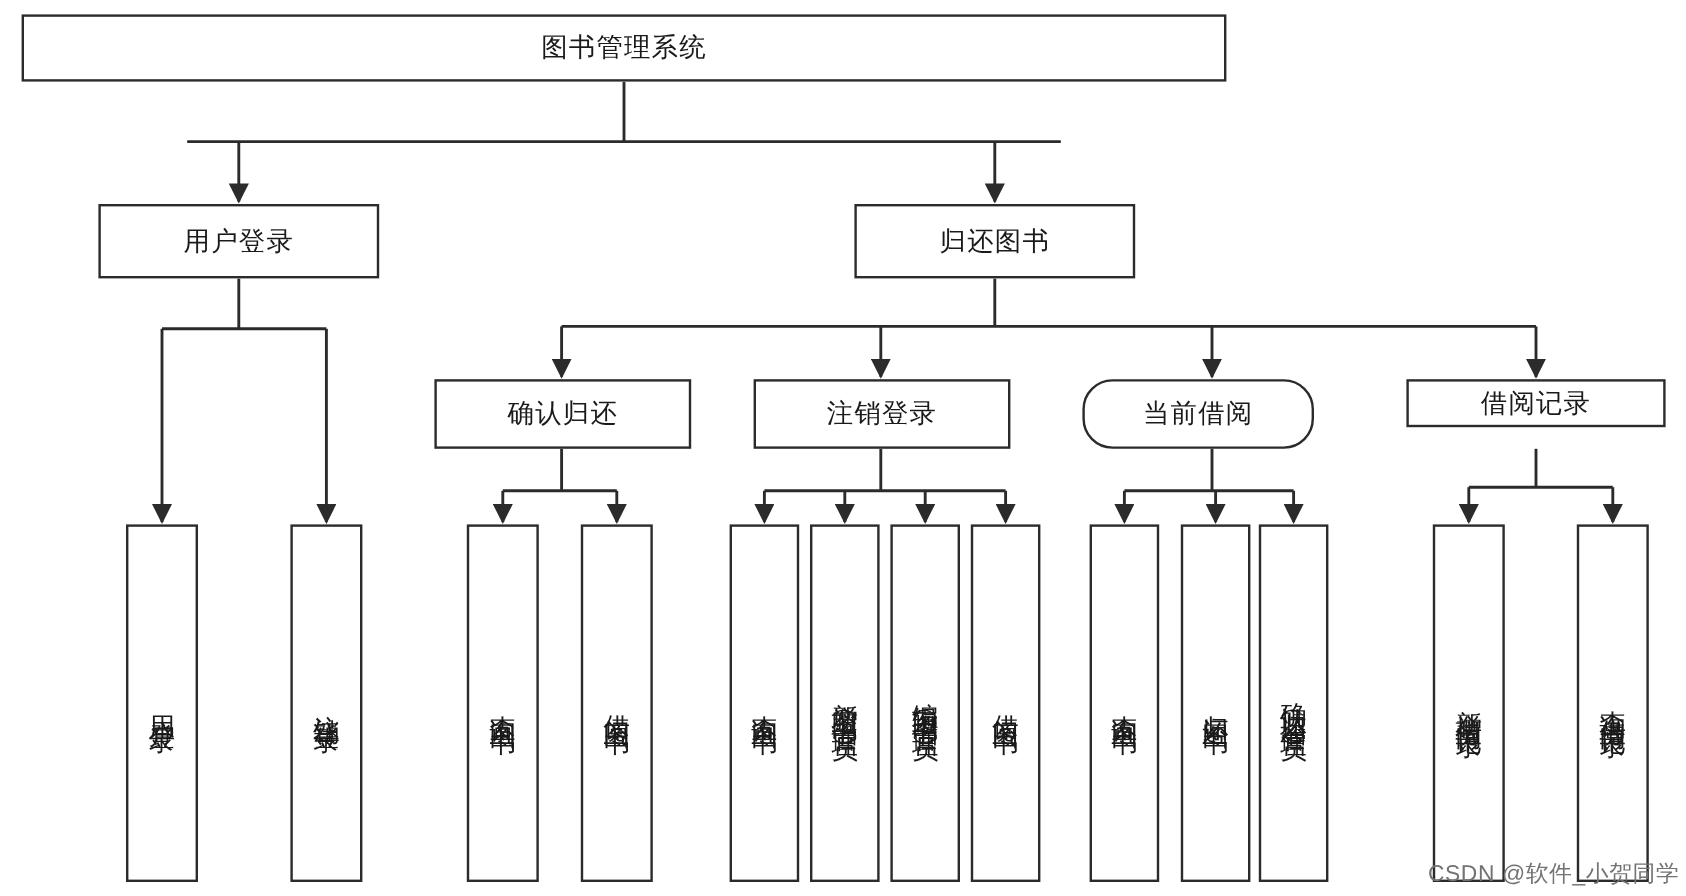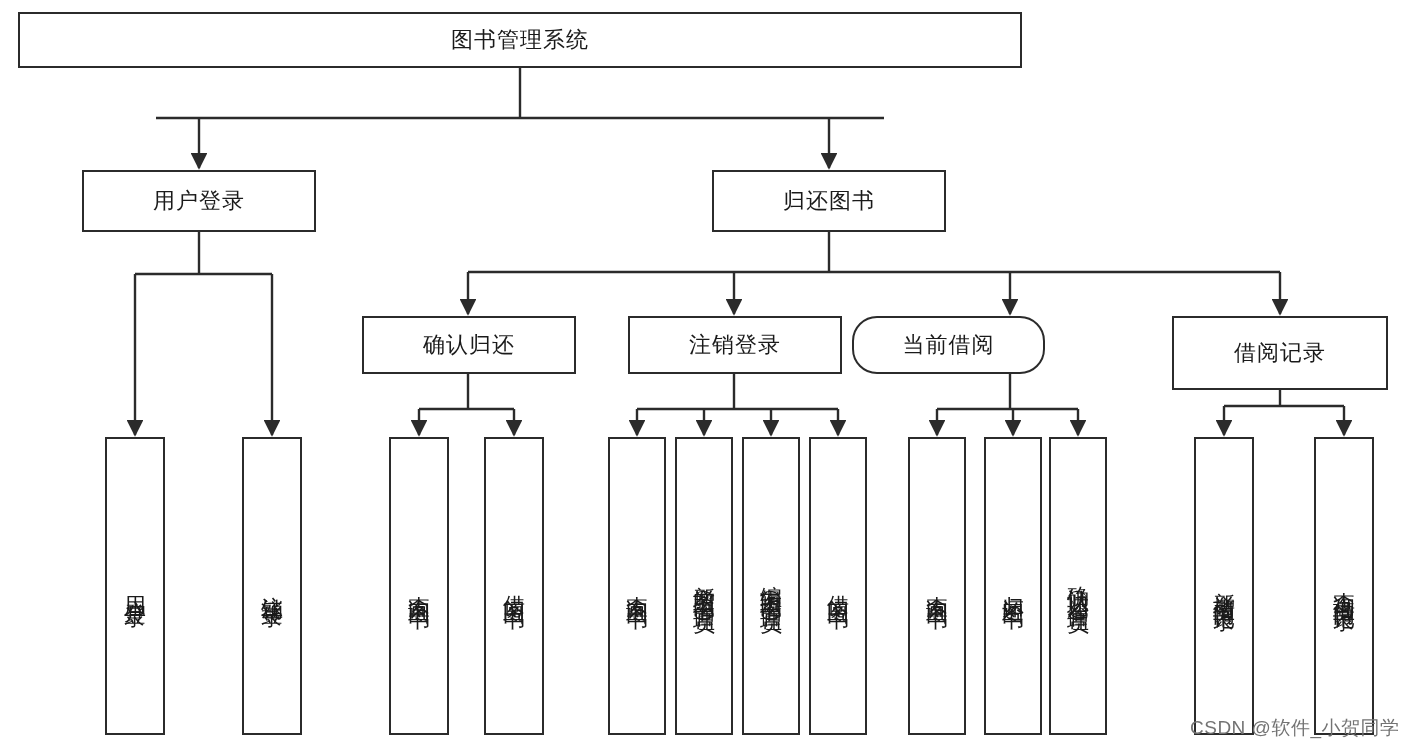--- a/index.html
+++ b/index.html
@@ -127,24 +127,24 @@
   <div class="node horizontal lvl2" id="node-l2-1" style="left: 712px; top: 170px; width: 234px; height: 62px;">
     <span class="label">归还图书</span>
   </div>
 
   <div class="node horizontal lvl3" id="node-l3-0" style="left: 362px; top: 316px; width: 214px; height: 58px;">
     <span class="label">确认归还</span>
   </div>
   <div class="node horizontal lvl3" id="node-l3-1" style="left: 628px; top: 316px; width: 214px; height: 58px;">
     <span class="label">注销登录</span>
   </div>
-  <div class="node horizontal lvl3" id="node-l3-2" style="left: 852px; top: 316px; width: 193px; height: 58px; border-radius: 25px;">
+  <div class="node horizontal lvl3" id="node-l3-2" style="left: 902px; top: 316px; width: 193px; height: 58px; border-radius: 25px;">
     <span class="label">当前借阅</span>
   </div>
-  <div class="node horizontal lvl3" id="node-l3-3" style="left: 1172px; top: 316px; width: 216px; height: 74px;">
+  <div class="node horizontal lvl3" id="node-l3-3" style="left: 1172px; top: 316px; width: 216px; height: 40px;">
     <span class="label">借阅记录</span>
   </div>
 
   <div class="node vertical leaf" id="node-leaf-0" style="left: 105px; top: 437px; width: 60px; height: 298px;">
     <span class="label">用户登录</span>
   </div>
   <div class="node vertical leaf" id="node-leaf-1" style="left: 242px; top: 437px; width: 60px; height: 298px;">
     <span class="label">注销登录</span>
   </div>
   <div class="node vertical leaf" id="node-leaf-2" style="left: 389px; top: 437px; width: 60px; height: 298px;">

